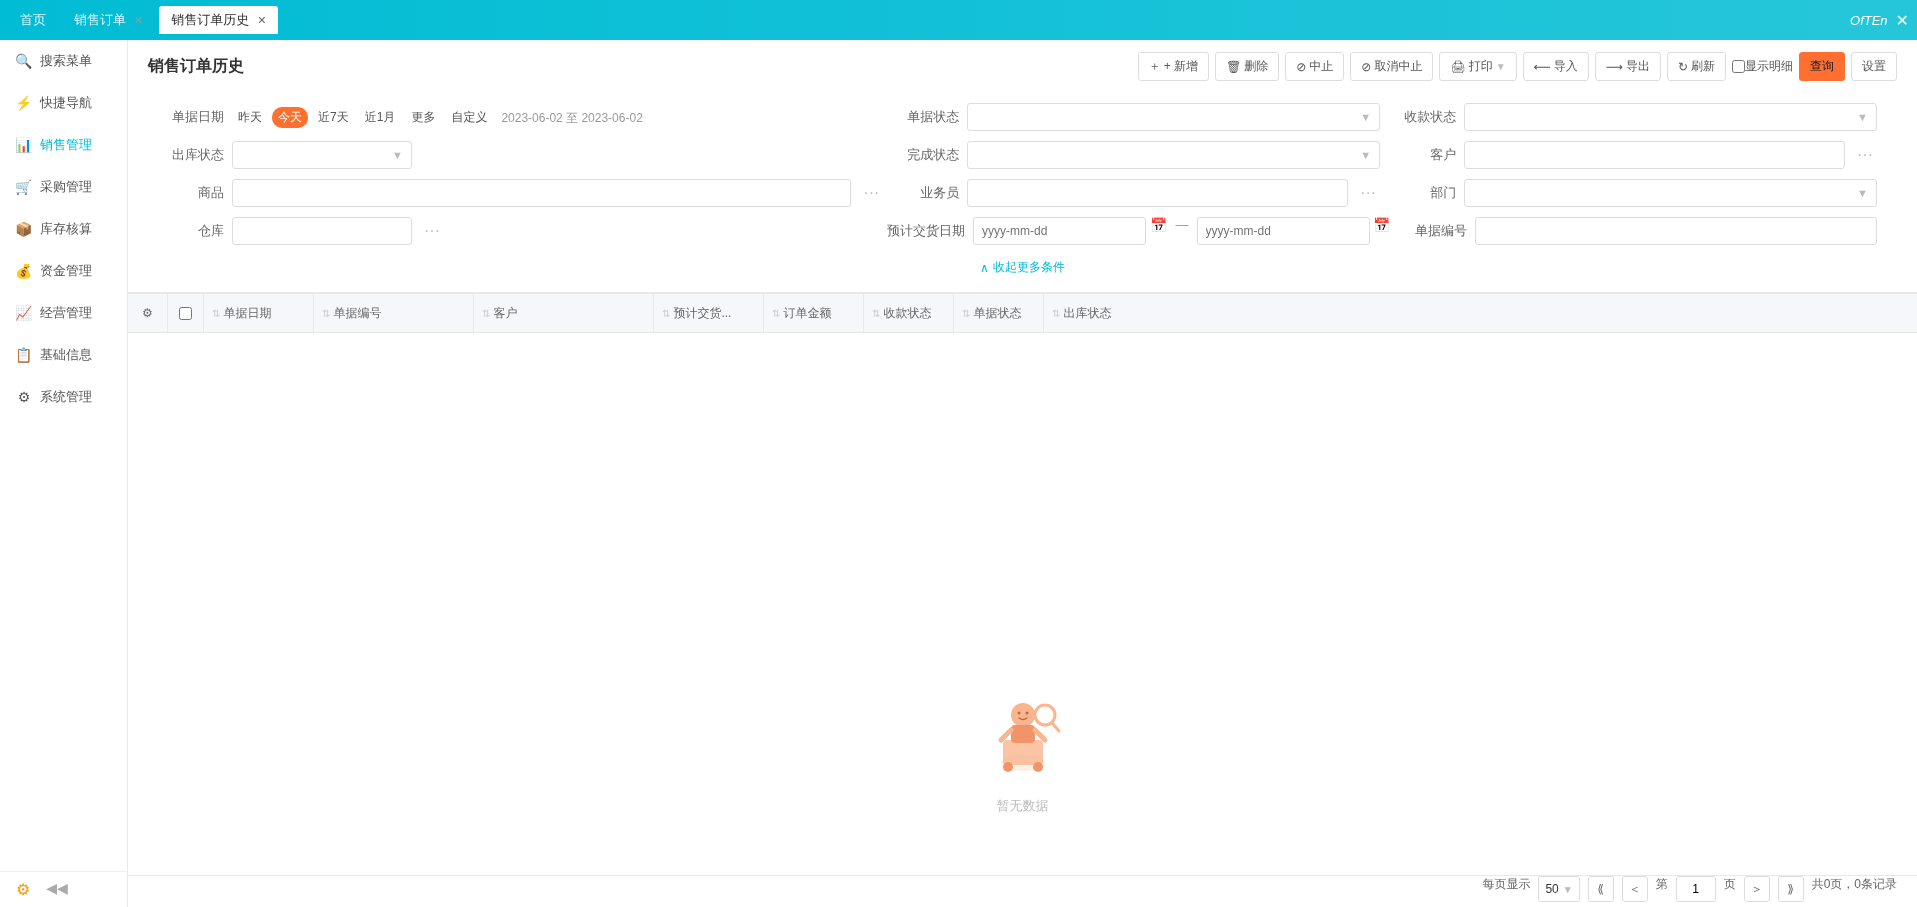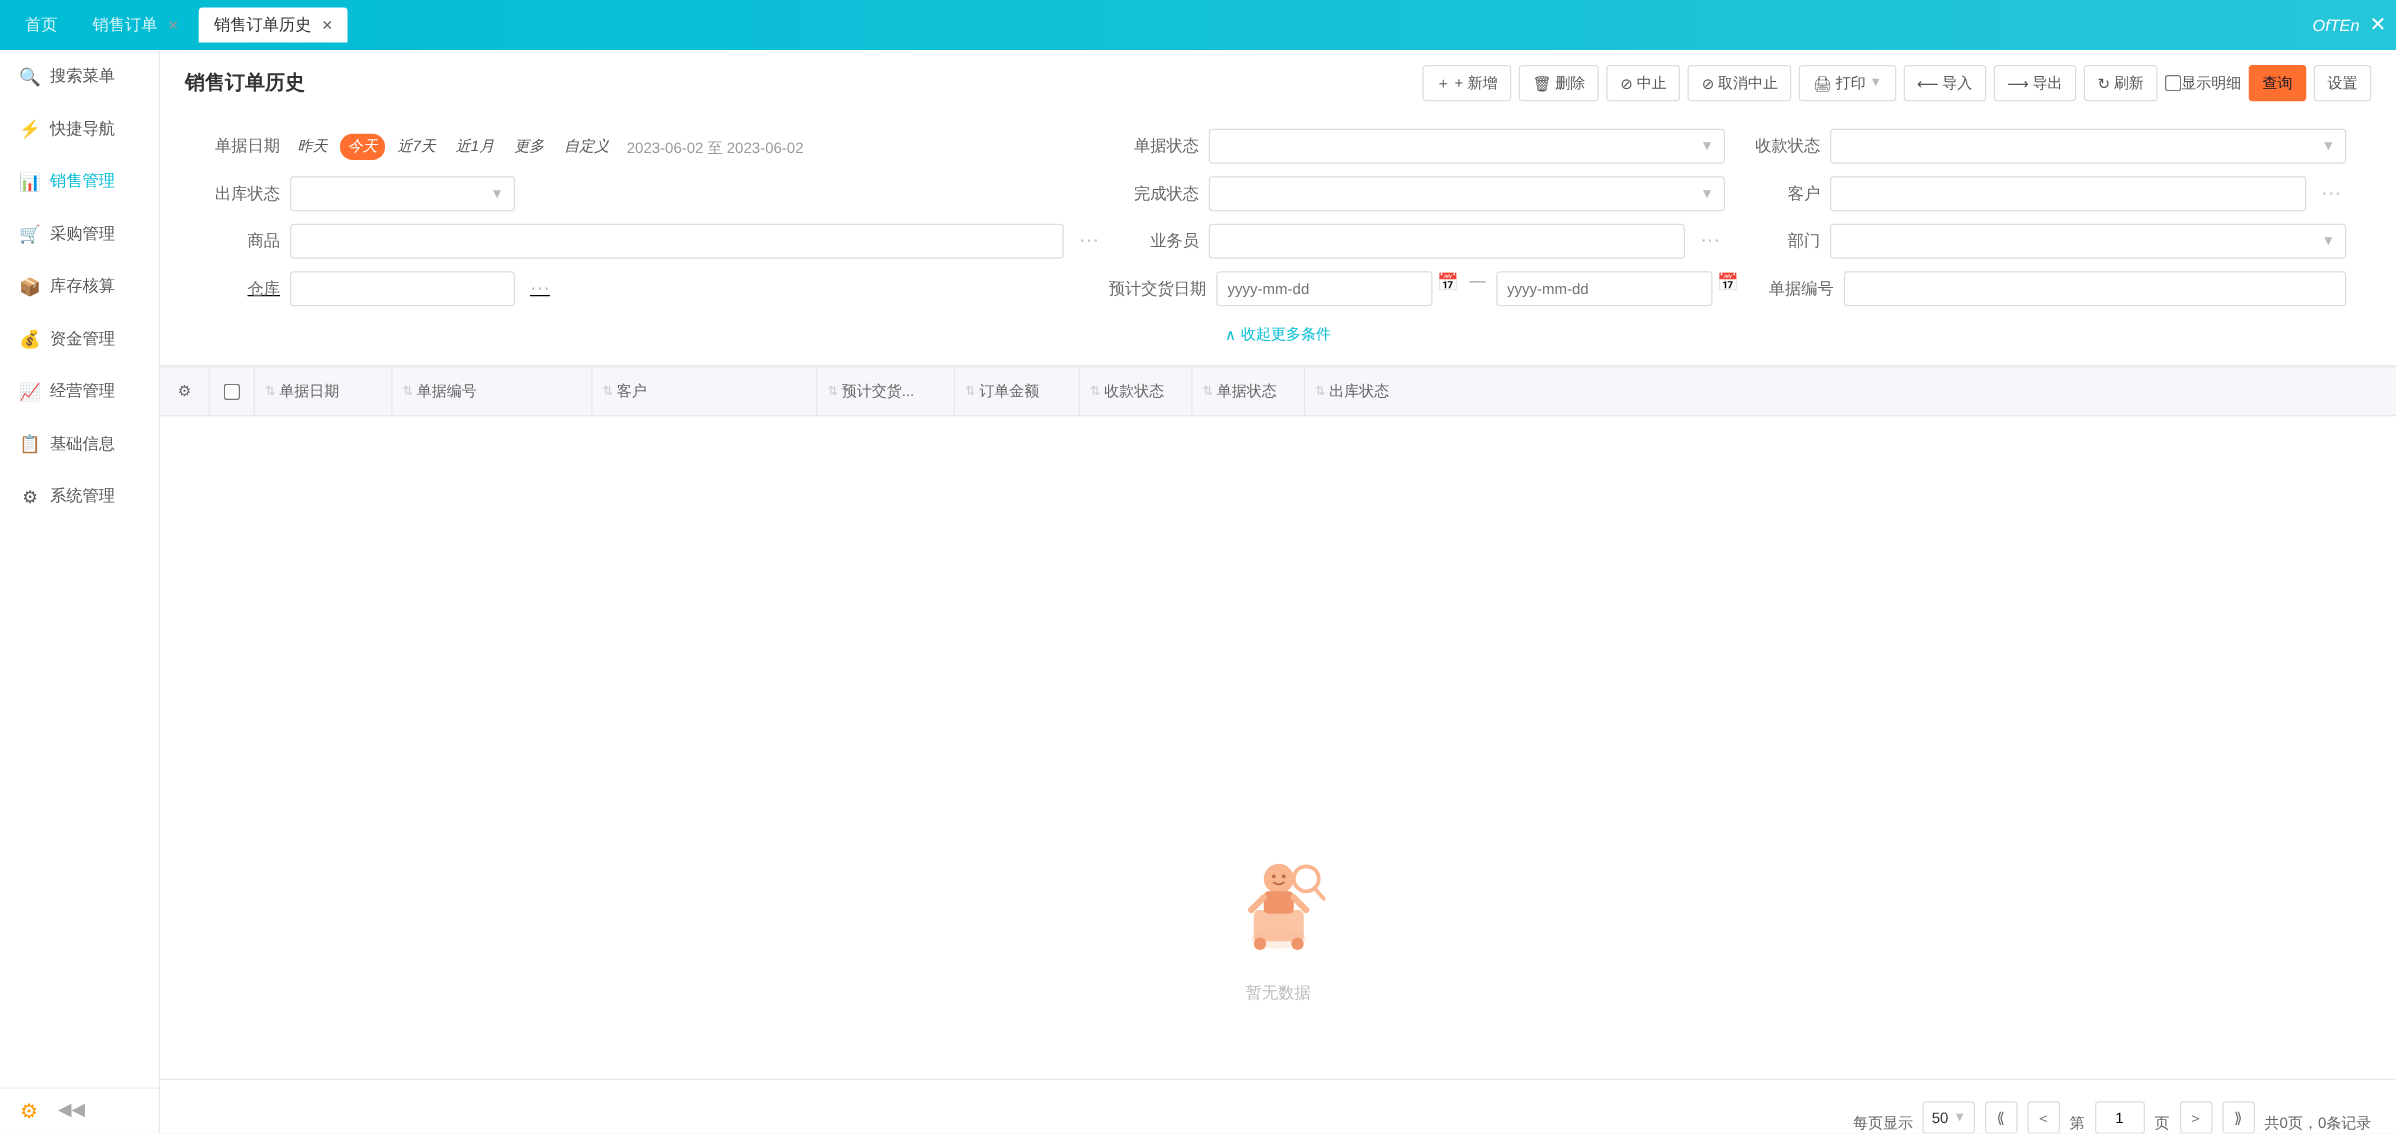--- a/index.html
+++ b/index.html
@@ -195,21 +195,20 @@
       align-items: center;
     }
     .date-quick-btn {
       padding: 2px 6px;
       border-radius: 10px;
       font-size: 12px;
       cursor: pointer;
       color: #555;
       background: transparent;
       border: none;
-      font-style: italic;
     }
     .date-quick-btn.active {
       background: #ff7030;
       color: #fff;
       border-radius: 10px;
       padding: 2px 6px;
     }
     .date-range-text {
       font-size: 12px;
       color: #999;
@@ -342,25 +341,25 @@
       width: 100px;
       height: 100px;
     }
     .empty-text {
       font-size: 13px;
       color: #bbb;
     }
 
     
     .pagination-bar {
-      height: 44px;
+      height: 32px;
       background: #fff;
       border-top: 1px solid #e8e8e8;
       display: flex;
-      align-items: flex-end;
+      align-items: flex-start;
       justify-content: flex-end;
       padding: 0 20px;
       gap: 8px;
       flex-shrink: 0;
     }
     .page-size-label { font-size: 12px; color: #666; }
     .page-size-select {
       height: 26px;
       border: 1px solid #ddd;
       border-radius: 3px;
@@ -591,21 +590,21 @@
           <div class="filter-group" style="flex:1;">
             <span class="filter-label">部门</span>
             <div class="filter-select">
               <span></span>
               <span class="chevron">▼</span>
             </div>
           </div>
         </div>
 
         <div class="filter-row">
-          <div class="filter-group" style="flex:1.5; align-items:center;text-decoration:underline;">
+          <div class="filter-group" style="flex:1.5; align-items:center;">
             <span class="filter-label">仓库</span>
             <input class="filter-input" style="flex: 1 1 0%; max-width: 180px;">
             <span class="filter-dots">···</span>
           </div>
           <div class="filter-divider"></div>
           <div class="filter-group" style="flex:1; align-items:center;">
             <span class="filter-label">预计交货日期</span>
             <div class="date-input-group">
               <input class="date-input" placeholder="yyyy-mm-dd" style="">
               <span class="cal-icon">📅</span>

